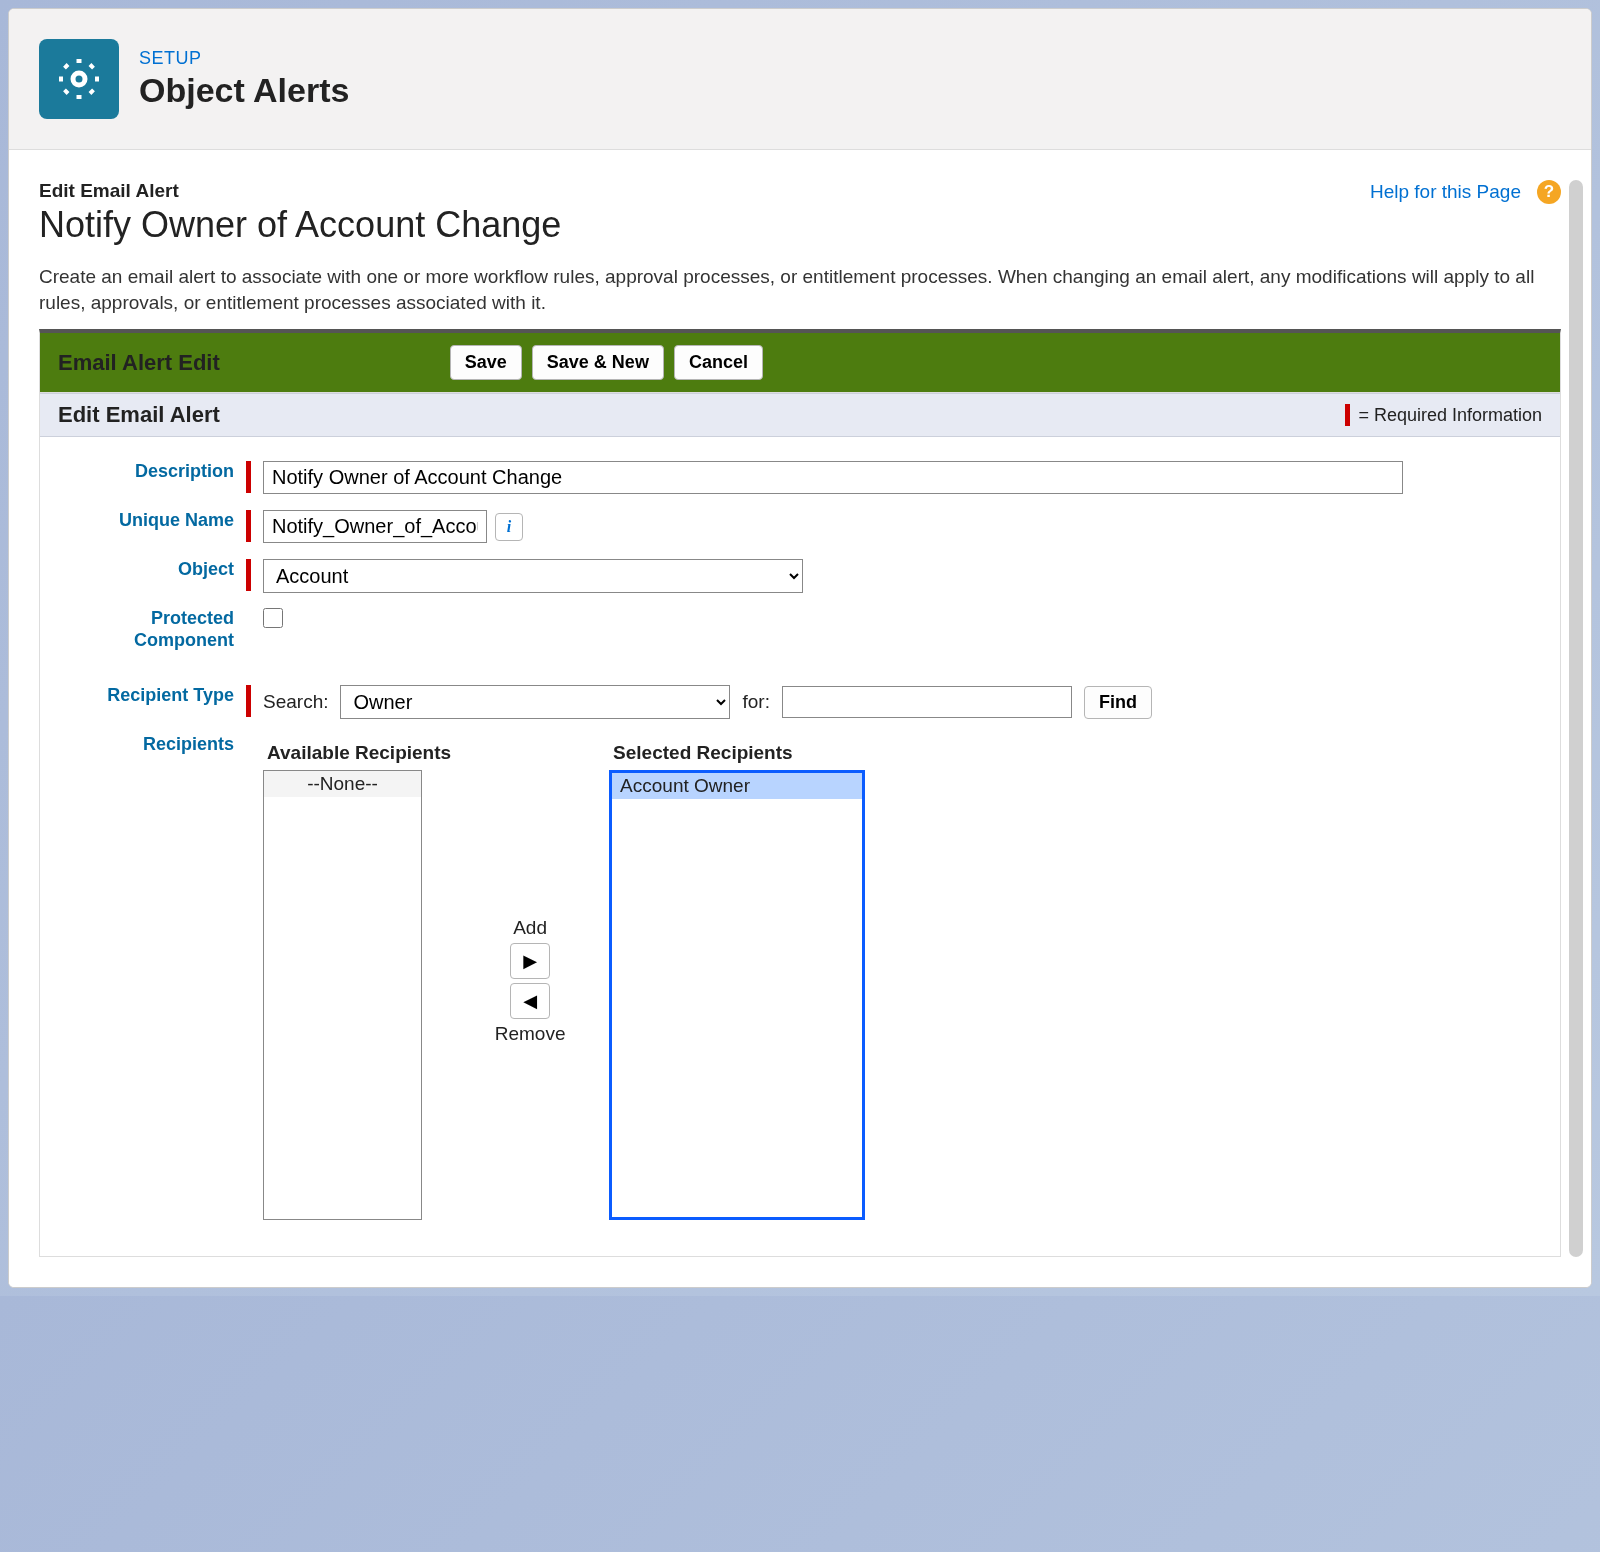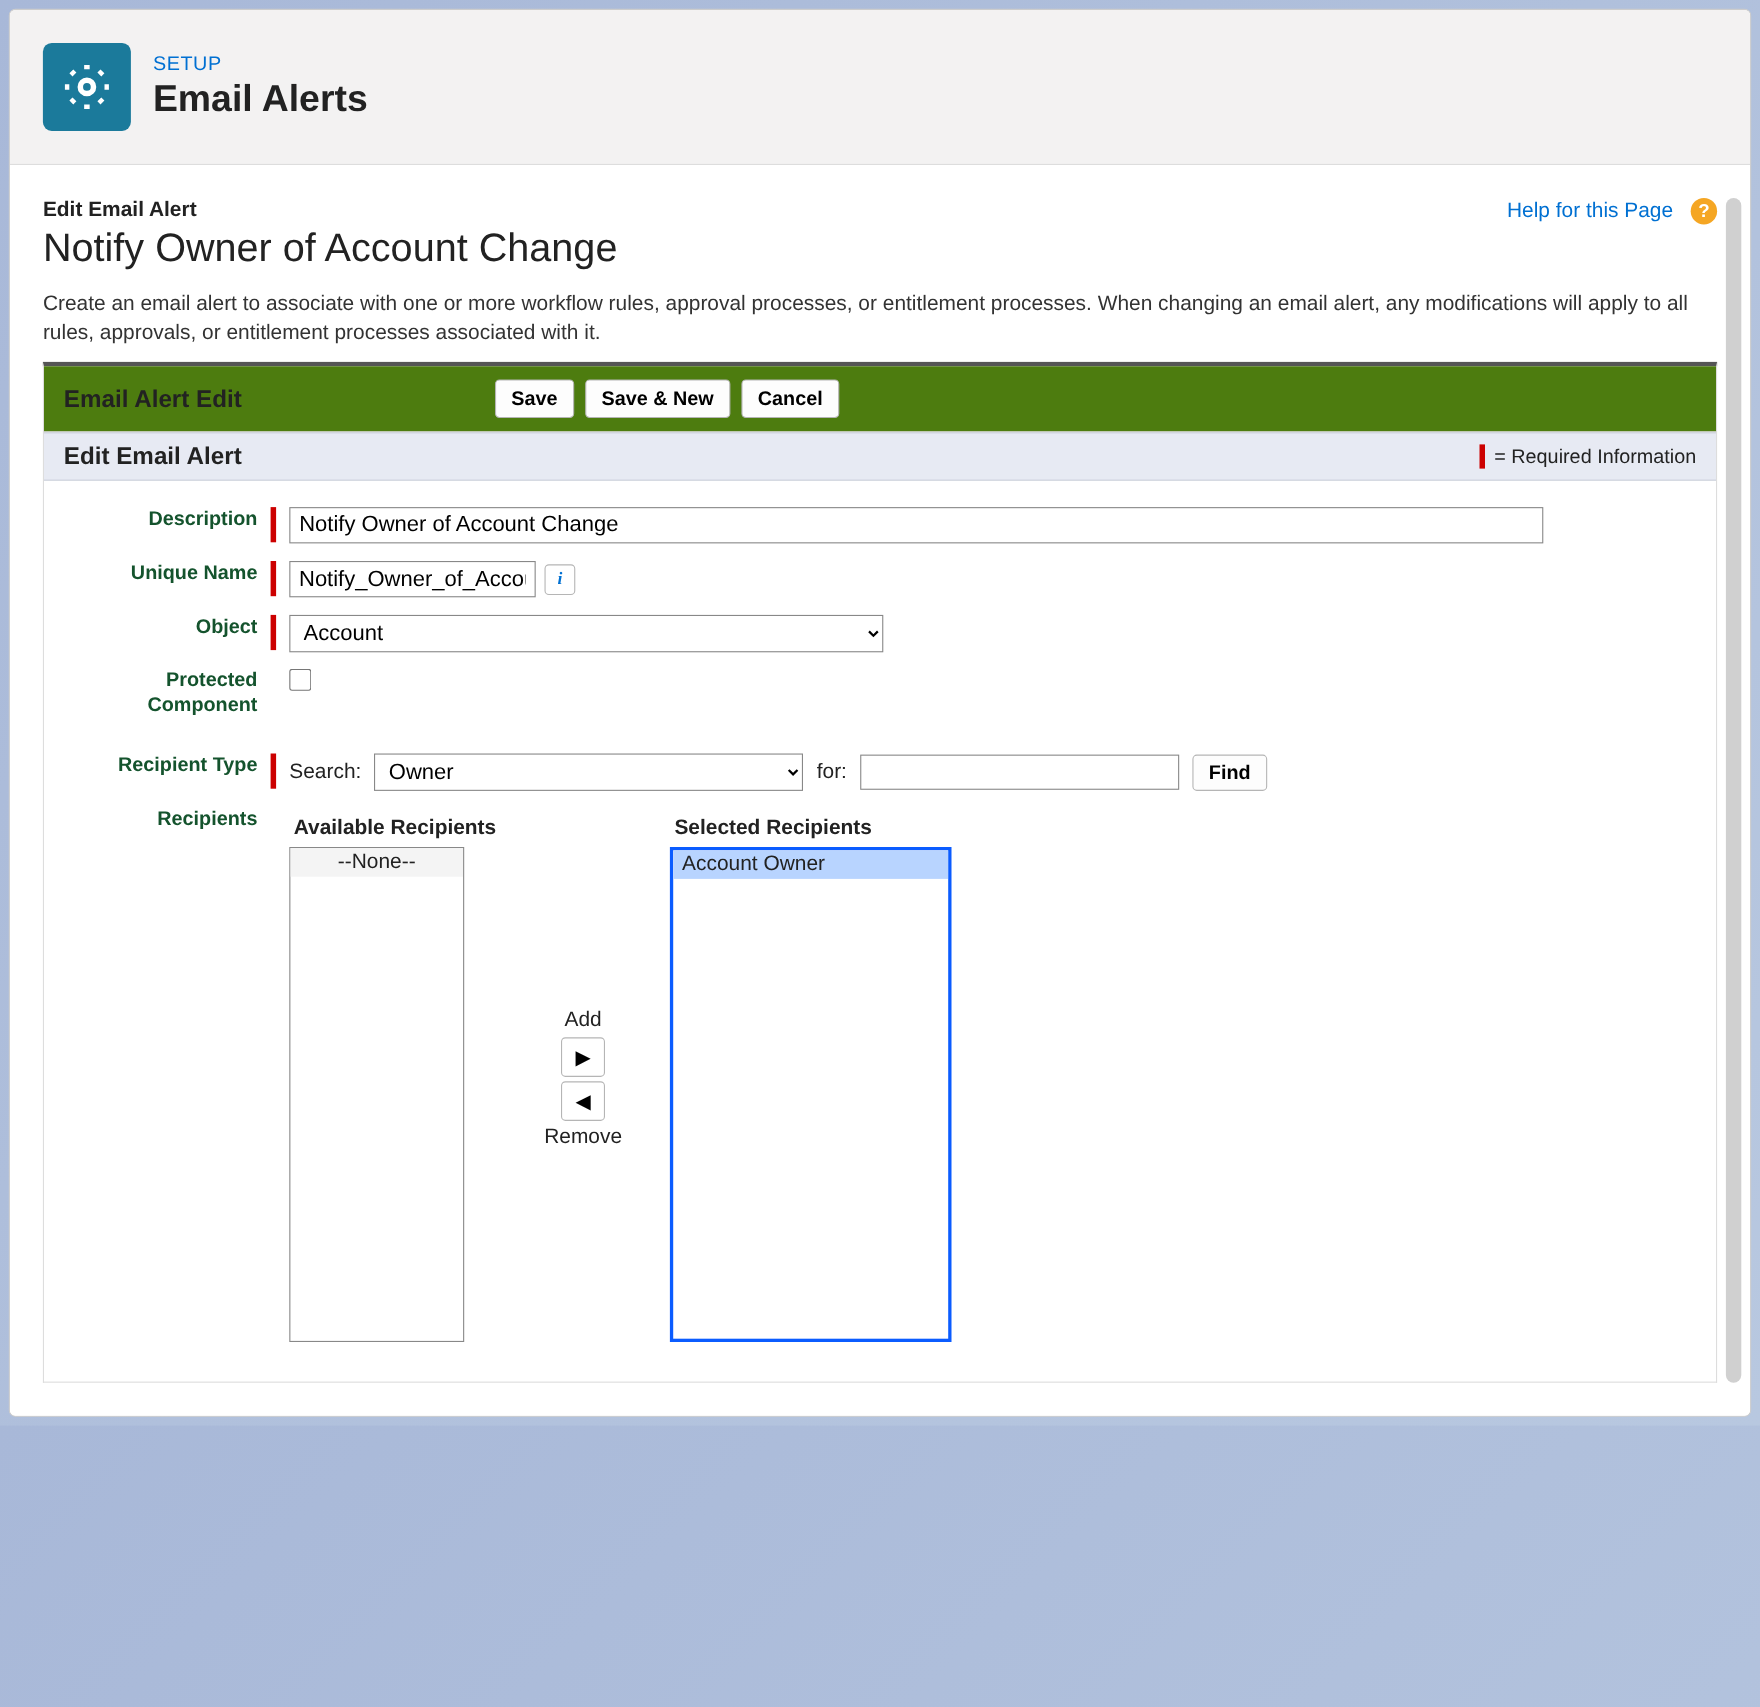--- a/index.html
+++ b/index.html
@@ -102,21 +102,21 @@
     background: #c00;
   }
   .form-body { padding: 18px 30px 30px 30px; }
   .form-table { width: 100%; border-collapse: collapse; }
   .form-table td { padding: 6px 6px; vertical-align: top; }
   .label-cell {
     text-align: right;
     width: 170px;
     font-size: 18px;
     font-weight: 700;
-    color: #14532d;
+    color: #0369a1;
     line-height: 1.2;
     padding-top: 10px;
   }
   .req-cell { width: 10px; }
   .req-cell .req-bar { height: 32px; }
   .input-cell { }
   input[type=text], select {
     font-size: 20px;
     padding: 4px 8px;
     border: 1px solid #888;
@@ -216,21 +216,21 @@
 <div class="outer-card">
   <div class="header-band">
     <div class="gear-tile">
       <svg viewBox="0 0 24 24">
           <circle cx="12" cy="12" r="3"></circle>
           <path d="M12 2v2M12 20v2M4.93 4.93l1.41 1.41M17.66 17.66l1.41 1.41M2 12h2M20 12h2M4.93 19.07l1.41-1.41M17.66 6.34l1.41-1.41"></path>
         </svg>
     </div>
     <div class="header-text">
       <div class="bc">SETUP</div>
-      <h1>Email Alerts</h1>
+      <h1>Object Alerts</h1>
     </div>
   </div>
 
   <div class="content-wrap">
     <a href="#" class="help-link">
       <span>Help for this Page</span>
       <span class="help-icon">?</span>
     </a>
 
     <div class="edit-label">Edit Email Alert</div>

